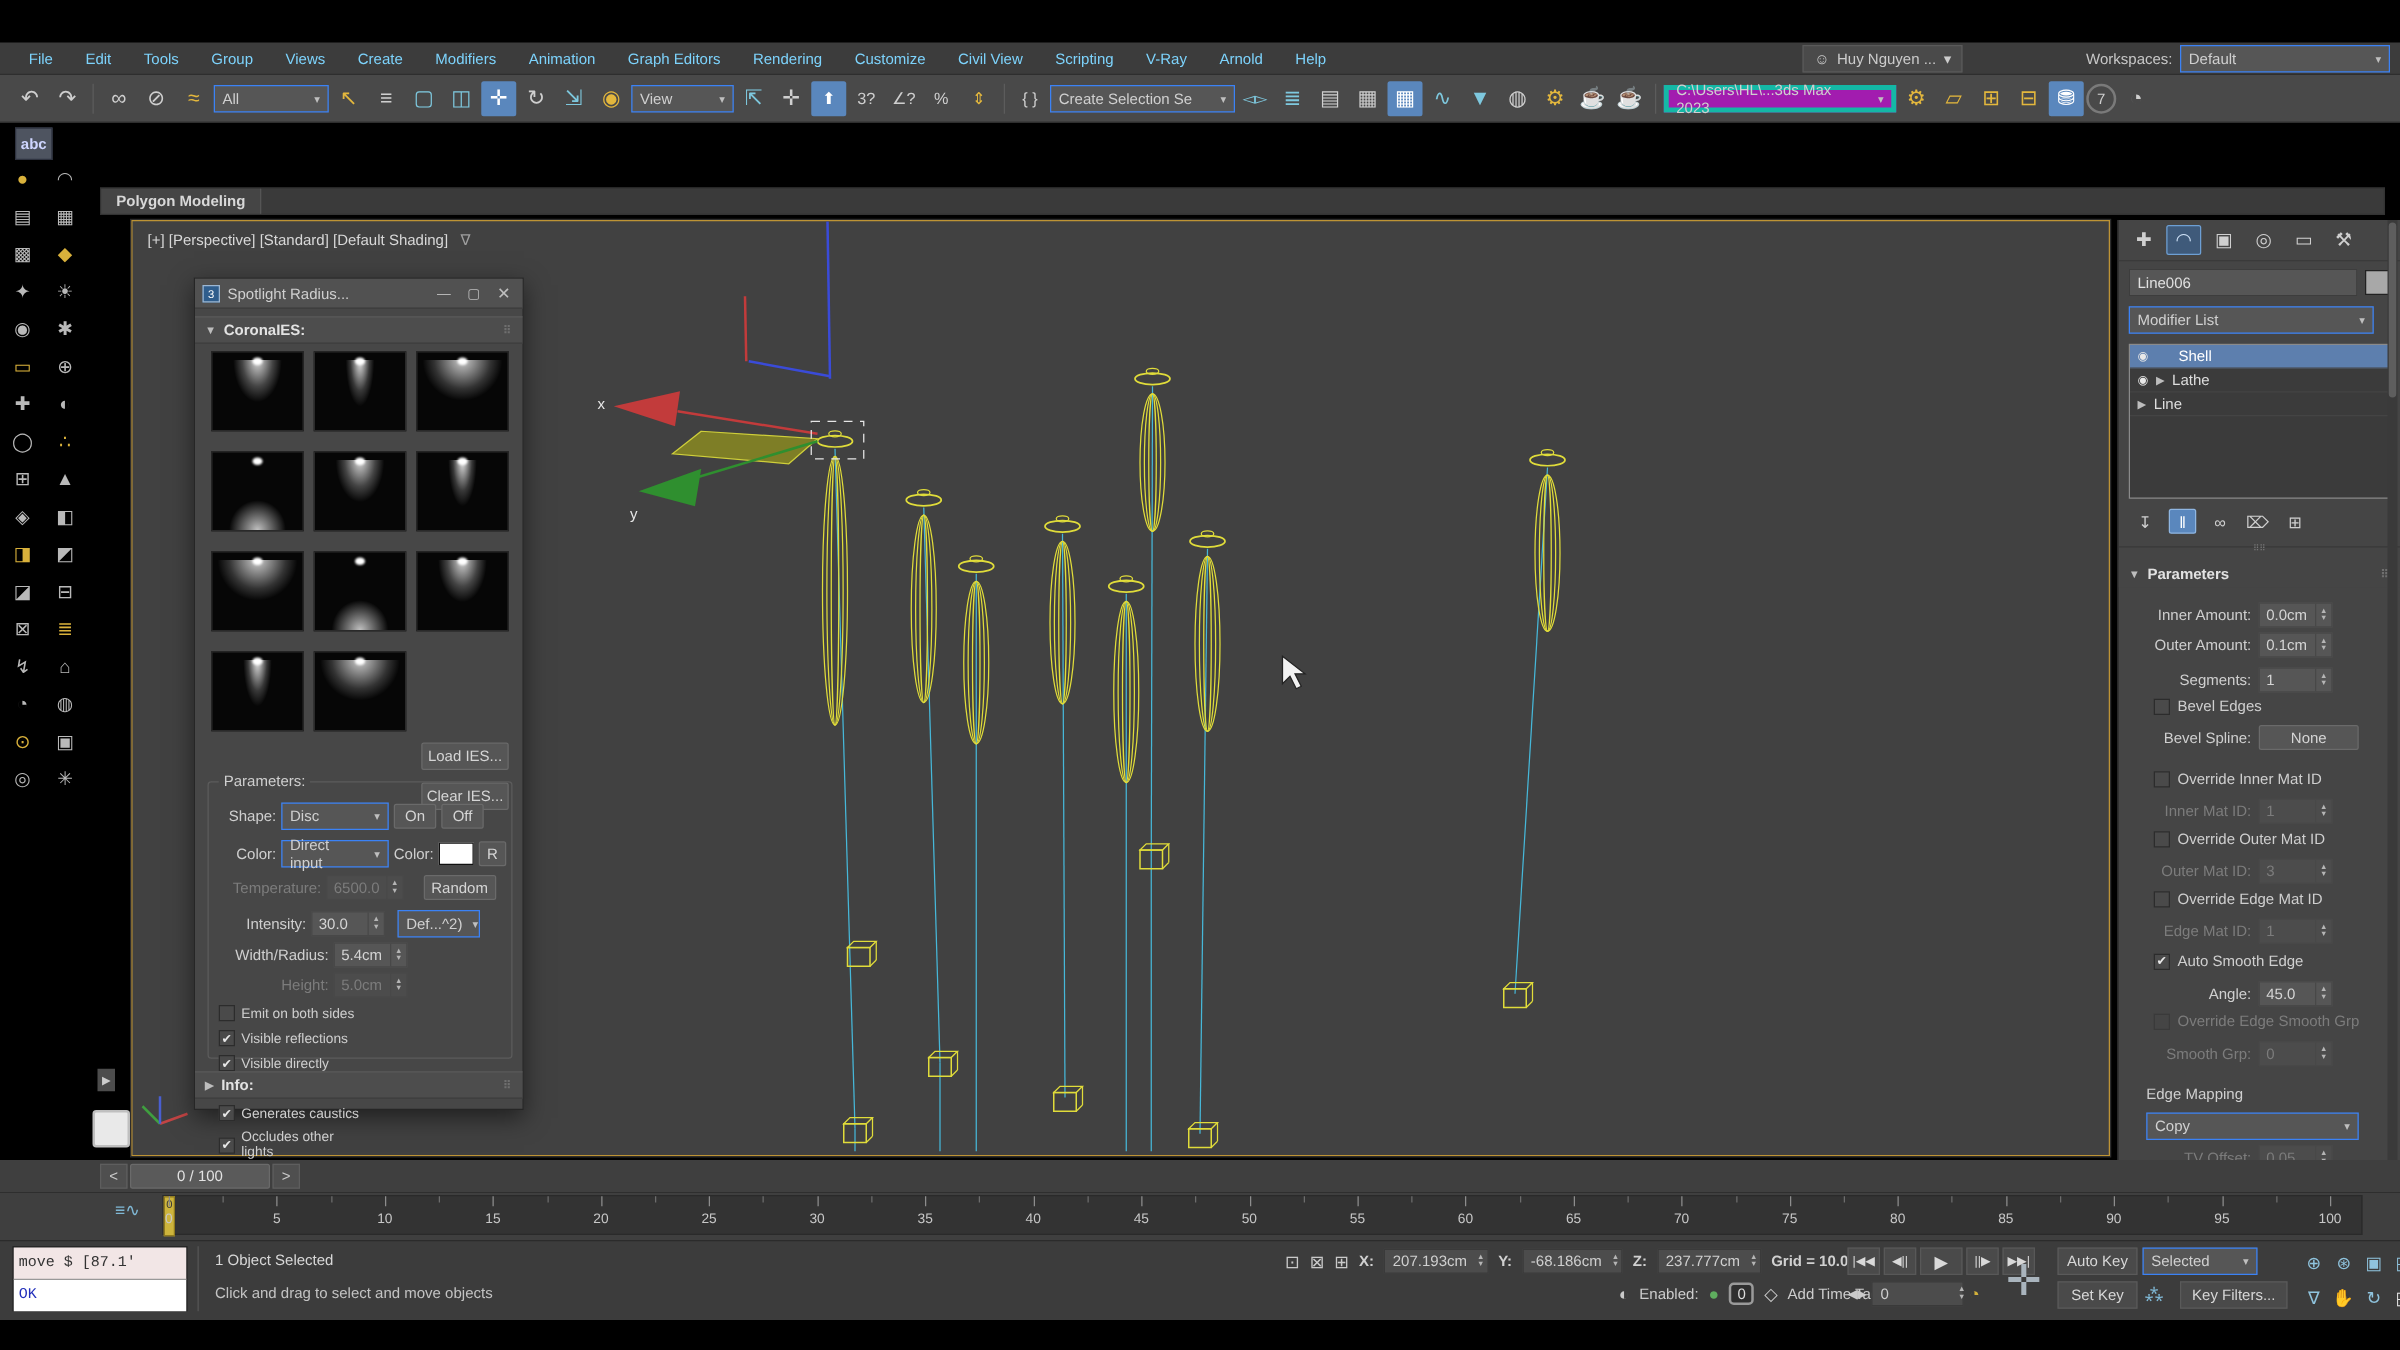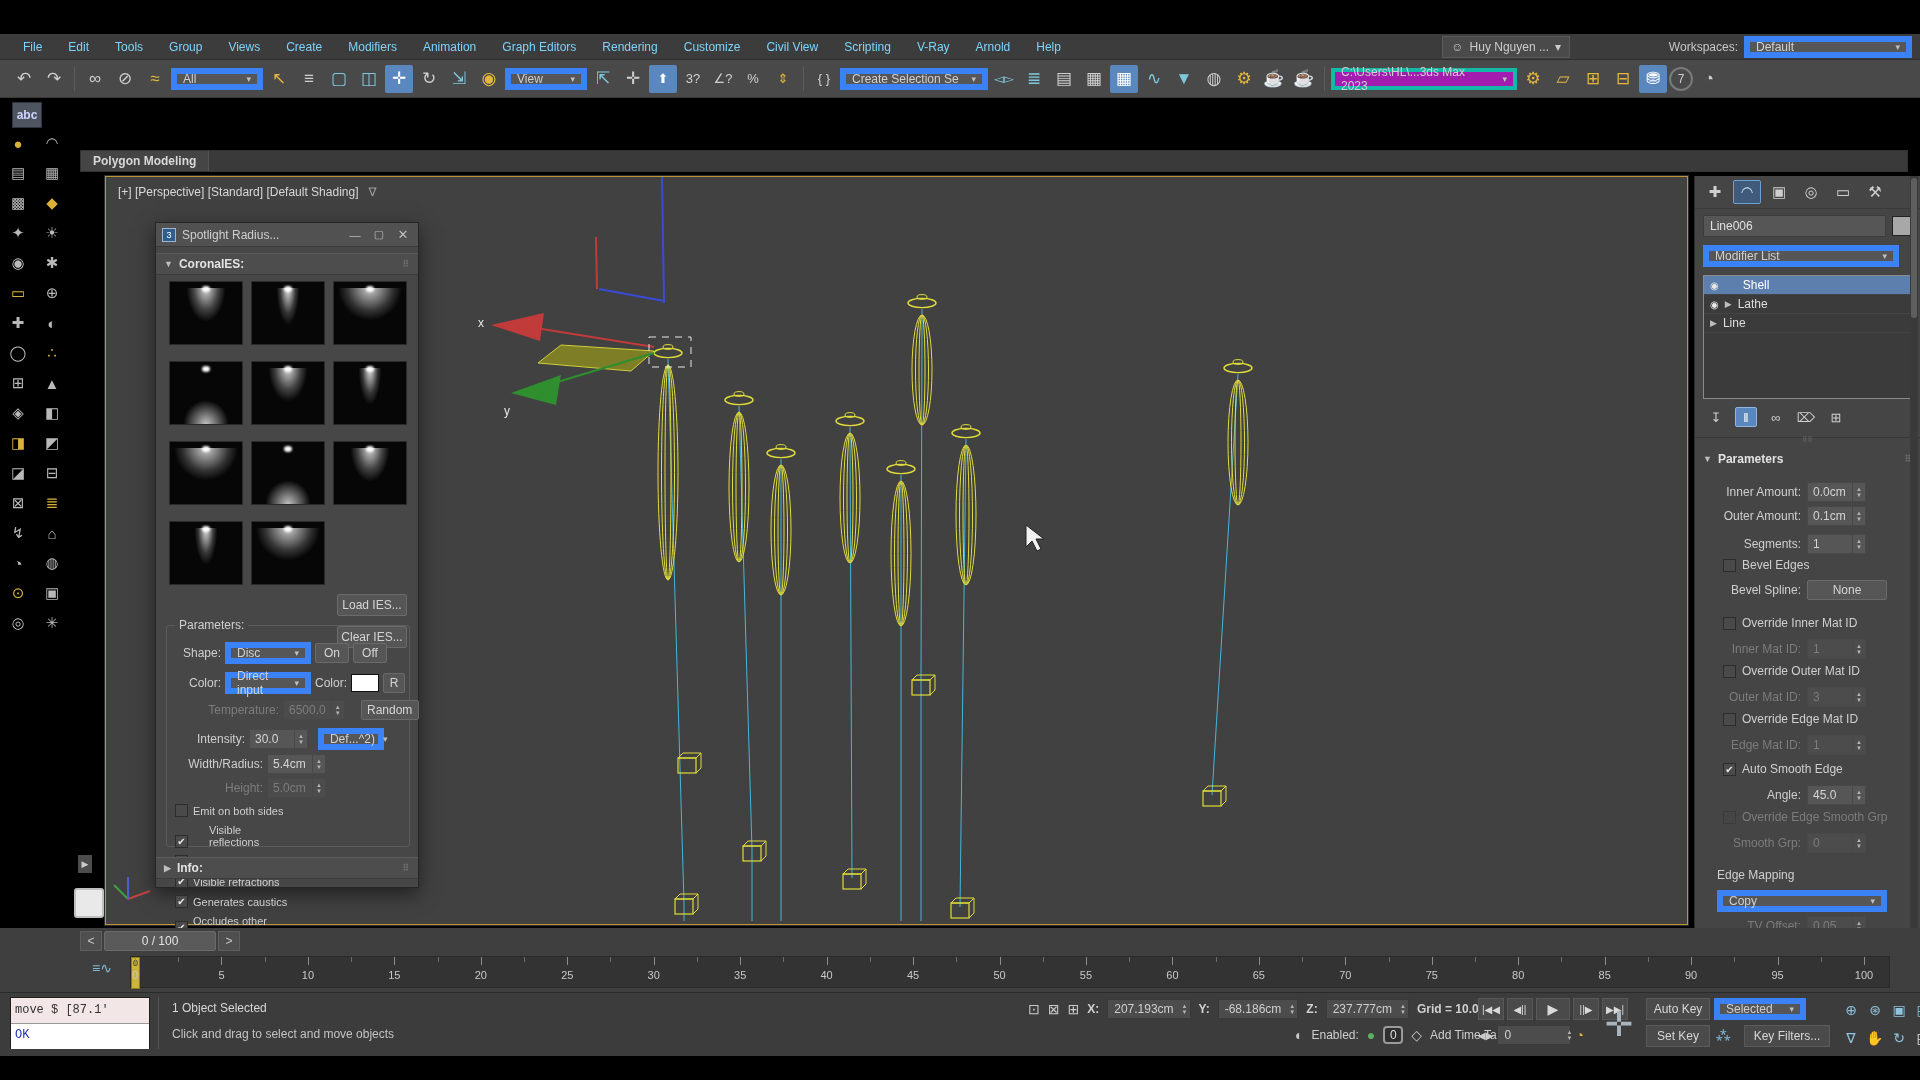--- a/index.html
+++ b/index.html
@@ -18,21 +18,21 @@
 
   #toolbar { top:60px; left:0; width:1920px; height:38px; background:#494949;
     border-bottom:1px solid #383838; display:flex; align-items:center; gap:2px; padding-left:10px; }
   .tbi { width:28px; height:28px; display:flex; align-items:center; justify-content:center;
     font-size:17px; color:#cfcfcf; border-radius:2px; flex:0 0 auto; }
   .tbi.sm { font-size:13px; }
   .tbi.yellow { color:#e3b73d; }
   .tbi.cyan { color:#7ec8de; }
   .tbi.active { background:#5a87bd; color:#fff; }
   .tbsep { width:1px; height:24px; background:#5c5c5c; margin:0 4px; flex:0 0 auto; }
-  .dd { background:#565656; border:6px solid #3b82f6; height:22px; display:inline-flex;
+  .dd { background:#565656; border:1px solid #3b82f6; height:22px; display:inline-flex;
     align-items:center; justify-content:space-between; padding:0 6px; color:#d0d0d0; gap:8px; }
   .dd .car { font-size:9px; color:#bfbfbf; }
   .pathbox { background:#a21caf; border:4px solid #14b8a6; }
 
   
   #abc-btn { top:102px; left:12px; width:30px; height:26px; background:#4e5460;
     border:1px solid #2f3340; color:#cfd6ff; font-weight:bold; display:flex;
     align-items:center; justify-content:center; }
   #ribbon-tabs { top:128px; left:76px; height:22px; display:flex; gap:4px; align-items:flex-end; }
   #ribbon-tabs .rtab { padding:3px 22px; color:#bdbdbd; }
@@ -566,21 +566,21 @@
         <span class="lbl" style="width:44px;text-align:right">Color:</span>
         <span class="dd" style="width:86px">
           <span>Direct input</span>
             <span class="car">▾</span>
         </span>
         <span class="lbl">Color:</span>
         <span style="width:28px;height:18px;background:#fff;border:1px solid #111;display:inline-block"></span>
         <span class="btn3" style="width:22px;padding:0">R</span>
       </div>
 
-      <div class="drow" style="top:74px;left:26px">
+      <div class="drow" style="top:74px;left:4px">
         <span class="lbl dis" style="width:86px;text-align:right">Temperature:</span>
         <span class="spin dis2">
           <span class="val">6500.0</span>
           <span class="arr">▲<br>▼</span>
         </span>
         <span class="btn3" style="width:58px;margin-left:12px">Random</span>
       </div>
 
       <div class="drow" style="top:102px;left:10px">
         <span class="lbl" style="width:68px;text-align:right">Intensity:</span>
@@ -608,21 +608,21 @@
           <span class="val">5.0cm</span>
           <span class="arr">▲<br>▼</span>
         </span>
       </div>
 
       <div class="drow" style="top:178px;left:8px;width:228px;flex-wrap:wrap;row-gap:7px">
         <span style="display:flex;gap:5px;width:118px;align-items:center">
           <span class="cb"></span>
           <span class="lbl" style="font-size:11px">Emit on both sides</span>
           </span>
-        <span style="display:flex;gap:21px;width:108px;align-items:flex-end">
+        <span style="display:flex;gap:5px;width:108px;align-items:center">
           <span class="cb checked"></span>
           <span class="lbl" style="font-size:11px">Visible reflections</span>
           </span>
         <span style="display:flex;gap:5px;width:118px;align-items:center">
           <span class="cb checked"></span>
           <span class="lbl" style="font-size:11px">Visible directly</span>
           </span>
         <span style="display:flex;gap:5px;width:108px;align-items:center">
           <span class="cb checked"></span>
           <span class="lbl" style="font-size:11px">Visible refractions</span>

